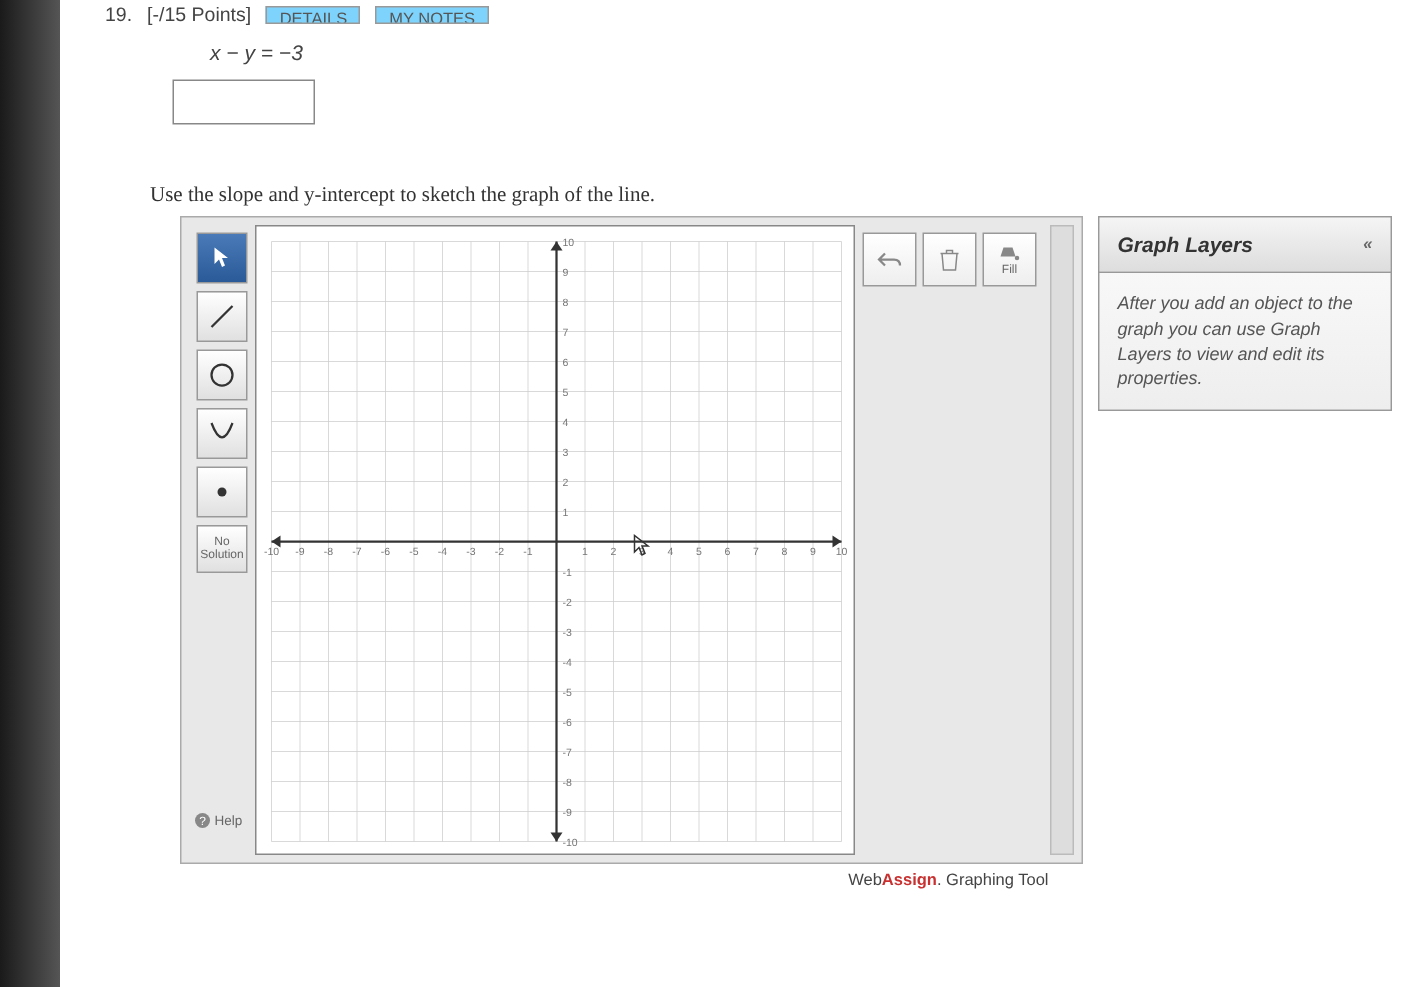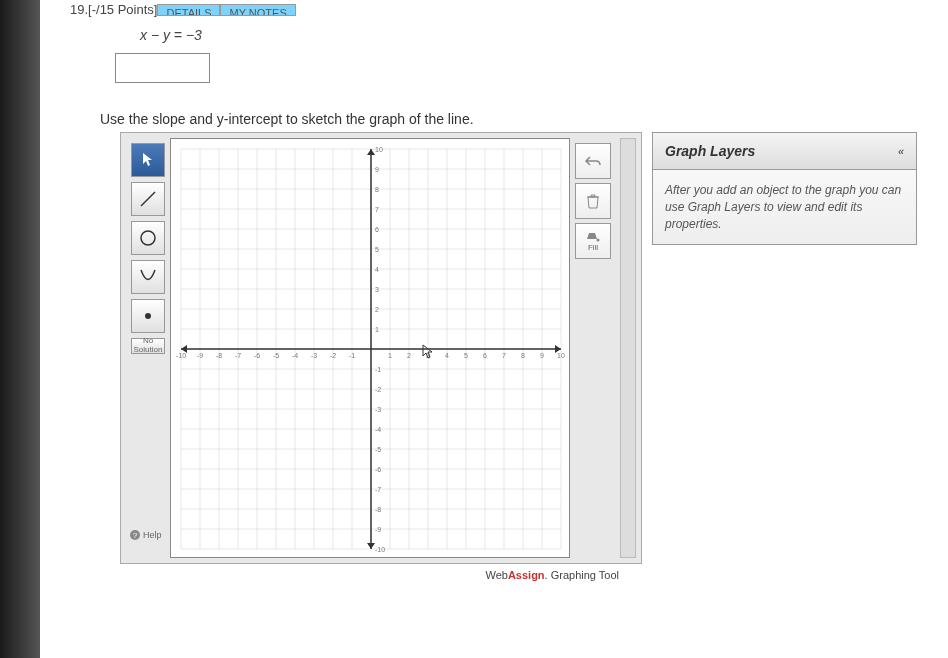--- a/index.html
+++ b/index.html
@@ -19,20 +19,21 @@
       height: 100%;
       background: linear-gradient(to right, #1a1a1a, #555);
     }
     .content {
       margin-left: 50px;
       padding: 0 20px;
     }
     .header-row {
       display: flex;
       align-items: center;
+      gap: 10px;
       padding-top: 2px;
       color: #444;
       font-size: 13px;
     }
     .header-btn {
       border: 1px solid #999;
       padding: 2px 8px;
       font-size: 11px;
       background: #7dd3fc;
       color: #555;
@@ -56,24 +57,25 @@
       margin-top: 10px;
       margin-left: 45px;
       width: 95px;
       height: 30px;
       border: 1px solid #888;
       background: #fff;
       padding: 4px;
       font-size: 13px;
     }
     .instruction-text {
-      margin-top: 28px;
+      margin-top: 40px;
       margin-left: 30px;
       font-size: 14px;
       color: #333;
+      font-family: Liberation Serif, serif;
     }
     .graph-container {
       display: flex;
       margin-left: 50px;
       margin-top: 5px;
       gap: 10px;
     }
     .graph-panel {
       display: flex;
       border: 1px solid #aaa;
@@ -97,21 +99,21 @@
       justify-content: center;
       font-size: 18px;
       color: #333;
       cursor: pointer;
     }
     .tool-btn.active {
       background: linear-gradient(#4a7ab8, #2a5a98);
       color: #fff;
     }
     .tool-btn.no-solution {
-      height: 16px;
+      height: 32px;
       font-size: 8px;
       line-height: 1.1;
       text-align: center;
       color: #666;
       flex-direction: column;
     }
     .graph-area {
       position: relative;
       width: 400px;
       height: 420px;
@@ -126,21 +128,21 @@
     .cursor-icon {
       position: absolute;
       left: 250px;
       top: 205px;
       font-size: 16px;
       color: #333;
       pointer-events: none;
     }
     .right-tools {
       display: flex;
-      flex-direction: column;
+      flex-direction: row;
       gap: 4px;
       padding: 5px;
     }
     .right-tool-btn {
       width: 36px;
       height: 36px;
       border: 1px solid #999;
       background: linear-gradient(#fff, #eee);
       display: flex;
       align-items: center;

